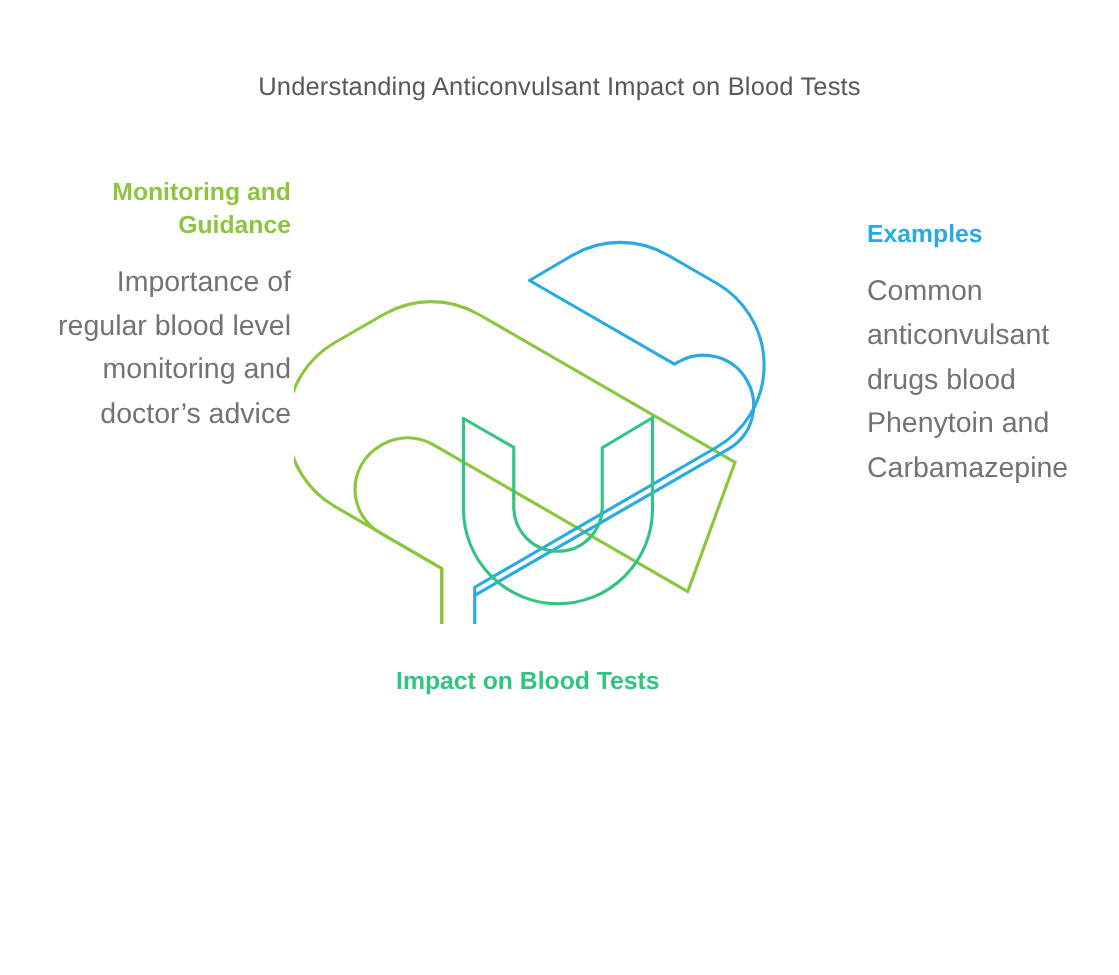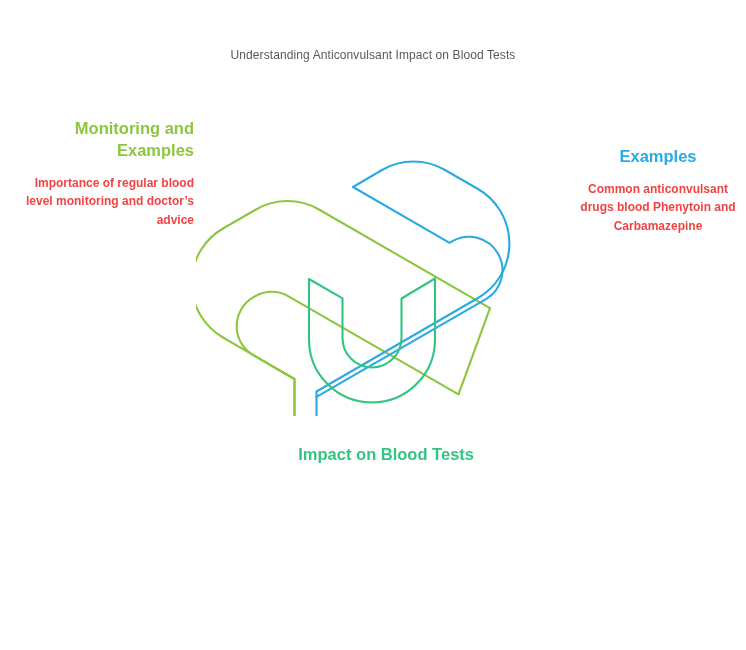--- a/index.html
+++ b/index.html
@@ -17,64 +17,64 @@
     -webkit-font-smoothing: antialiased;
   }
 
   
   .page-title {
     position: absolute;
     top: 48px;
     left: 0;
     width: 746px;
     text-align: center;
-    font-size: 12px;
+    font-size: 17px;
     font-weight: 400;
     color: #58595b;
     letter-spacing: 0.1px;
   }
 
   
   .node {
     position: absolute;
   }
   .node-heading {
     font-size: 16.5px;
     font-weight: 700;
     line-height: 1.32;
     margin: 0 0 12px 0;
   }
   .node-body {
-    font-size: 12px;
-    font-weight: 700;
+    font-size: 19px;
+    font-weight: 400;
     line-height: 1.55;
-    color: #ef4444;
+    color: #737373;
     margin: 0;
   }
 
   
   #node-monitoring {
     left: 18px;
     top: 118px;
     width: 176px;
     text-align: right;
   }
   
   #node-examples {
     left: 578px;
     top: 146px;
     width: 160px;
-    text-align: center;
+    text-align: left;
   }
   
   #node-impact {
     left: 264px;
     top: 444px;
     width: 210px;
-    text-align: right;
+    text-align: left;
   }
 
   
   #figure {
     position: absolute;
     left: 196px;
     top: 96px;
     width: 336px;
     height: 320px;
   }
@@ -215,21 +215,21 @@
            L 146.5 242.0
            A 29.5 29.5 0 0 0 205.5 242.0
            L 205.5 202.5
            L 239.0 182.5"></path>
     </g>
 
   </svg>
 </div>
 
 <div class="node" id="node-monitoring">
-  <div class="node-heading" style="color: rgb(140, 198, 63);">Monitoring and Examples</div>
+  <div class="node-heading" style="color: rgb(140, 198, 63);">Monitoring and Guidance</div>
   <div class="node-body">Importance of regular blood level monitoring and doctor’s advice</div>
 </div>
 
 <div class="node" id="node-examples">
   <div class="node-heading" style="color: rgb(41, 171, 226);">Examples</div>
   <div class="node-body">Common anticonvulsant drugs blood Phenytoin and Carbamazepine</div>
 </div>
 
 <div class="node" id="node-impact">
   <div class="node-heading" style="color: rgb(51, 196, 129);">Impact on Blood Tests</div>

